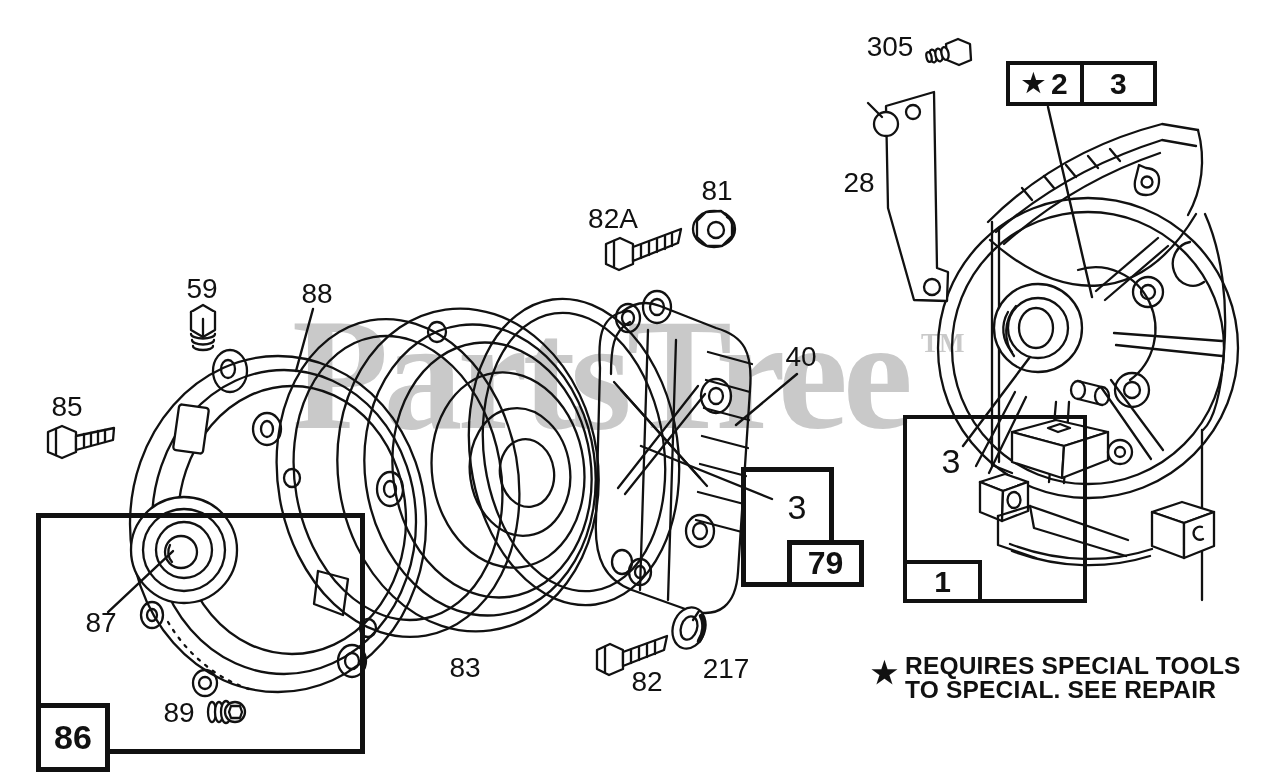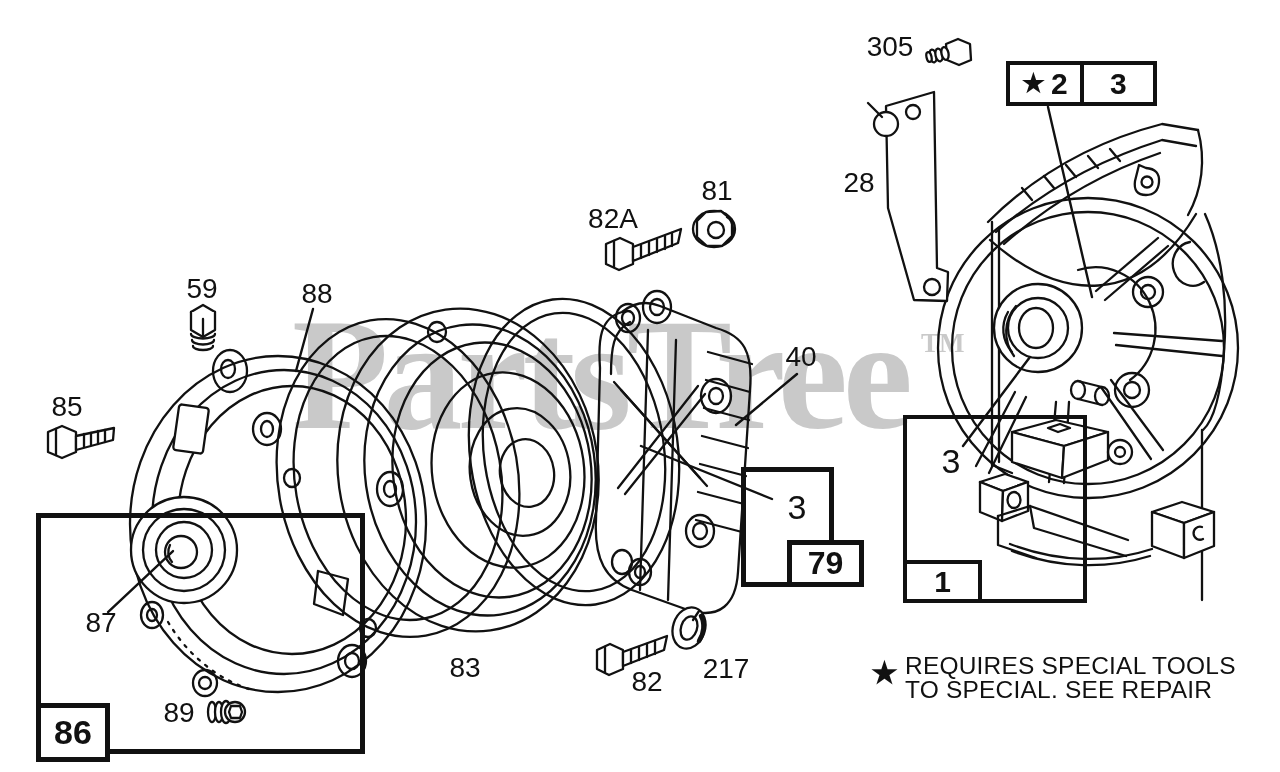--- a/index.html
+++ b/index.html
@@ -16,21 +16,21 @@
   .box{position:absolute;box-sizing:border-box;border:5px solid #111;z-index:2;}
   .box.thin{border-width:4px;}
   .box.filled{background:#fff;display:flex;align-items:center;justify-content:center;
        font-weight:bold;z-index:3;}
   .reftable{position:absolute;left:1006px;top:61px;width:151px;height:45px;z-index:3;
        box-sizing:border-box;border:4px solid #111;background:#fff;display:flex;}
   .reftable .cell{flex:1;display:flex;align-items:center;justify-content:center;
        font-weight:bold;font-size:30px;gap:6px;}
   .reftable .cell:first-child{border-right:4px solid #111;}
   .reftable .star{font-size:26px;}
-  .footnote{position:absolute;left:905px;top:654px;z-index:3;font-weight:normal;
+  .footnote{position:absolute;left:905px;top:654px;z-index:3;font-weight:bold;
        font-size:24.5px;line-height:24px;letter-spacing:0.2px;}
   .footnote-star{position:absolute;left:871px;top:655px;z-index:3;font-size:30px;font-weight:bold;}
 </style>
 </head>
 <body>
 
 <div class="stage">
 
   <div class="watermark" style="color:#c9c9c9;">PartsTree</div>
   <div class="watermark-tm" style="color:#c9c9c9;">TM</div>
@@ -301,21 +301,21 @@
   <div class="lbl" style="left:317px;top:294px">88</div>
   <div class="lbl" style="left:67px;top:407px">85</div>
   <div class="lbl" style="left:801px;top:357px">40</div>
   <div class="lbl" style="left:101px;top:623px">87</div>
   <div class="lbl" style="left:179px;top:713px">89</div>
   <div class="lbl" style="left:465px;top:668px">83</div>
   <div class="lbl" style="left:647px;top:682px">82</div>
   <div class="lbl" style="left:726px;top:669px">217</div>
 
   <div class="box" style="left:36px;top:513px;width:329px;height:241px;border-width:5px;"></div>
-  <div class="box filled" style="left:36px;top:703px;width:74px;height:59px;font-size:34px;">
+  <div class="box filled" style="left:36px;top:703px;width:74px;height:69px;font-size:34px;">
     <span>86</span>
   </div>
 
   <div class="box" style="left:741px;top:467px;width:93px;height:120px;"></div>
   <div class="lbl" style="left:797px;top:507px;font-size:34px;">3</div>
   <div class="box filled" style="left:755px;top:540px;width:77px;height:47px;font-size:32px;margin-left:32px;">
     <span>79</span>
   </div>
 
   <div class="box thin" style="left:903px;top:415px;width:184px;height:188px;"></div>

